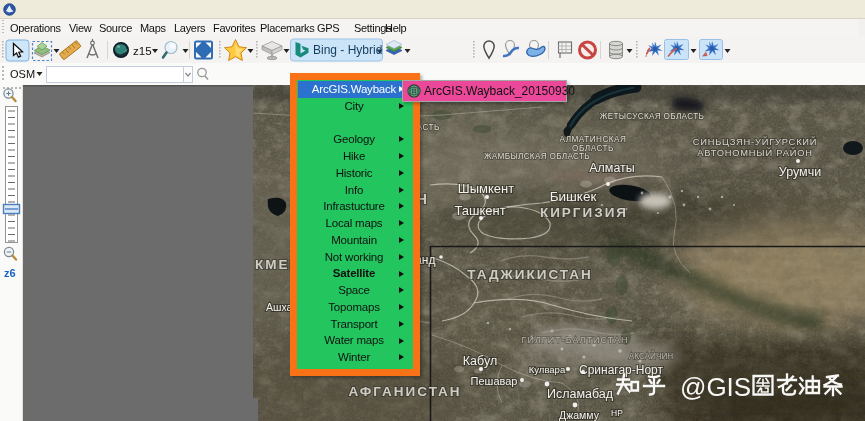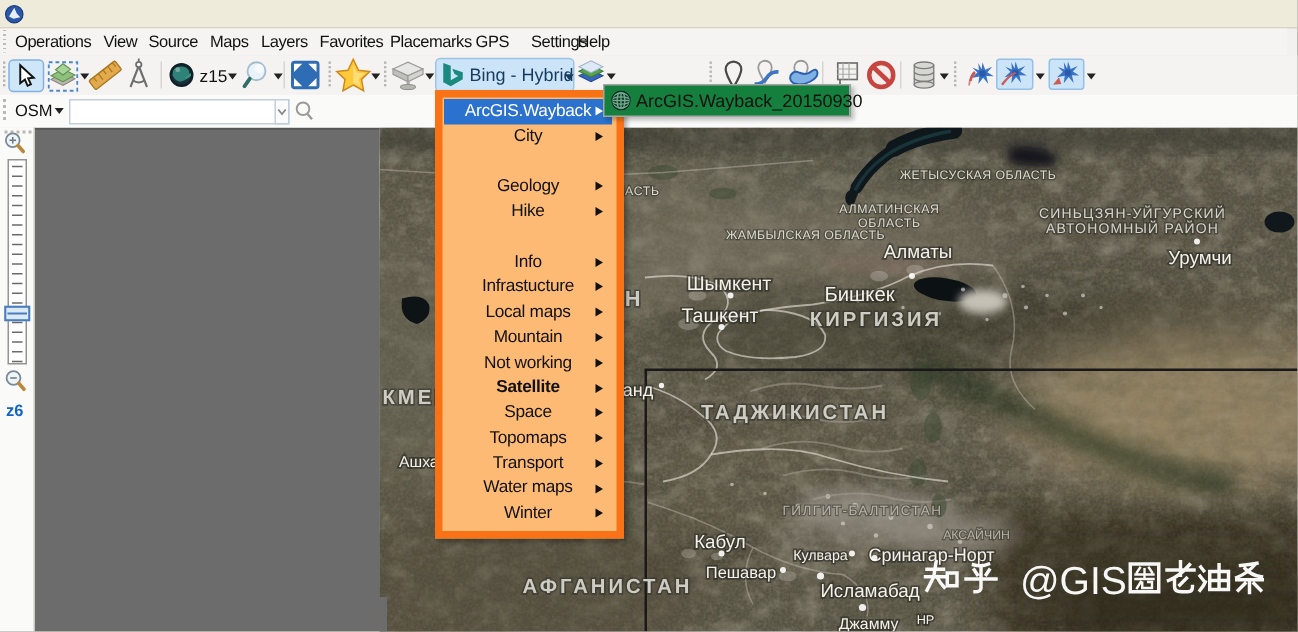--- a/index.html
+++ b/index.html
@@ -11,26 +11,26 @@
   #titletxt{left:19px;top:3px;font-size:11px;color:#1c1c1c;}
   
   #menubar{left:0;top:19px;width:858px;height:18px;background:#f5f4f2;border-bottom:1px solid #eceae8;}
   .mitem{position:absolute;top:3px;font-size:11px;letter-spacing:-0.3px;color:#111;}
   
   #tb1{left:0;top:37px;width:865px;height:26px;background:#f4f3f1;border-bottom:1px solid #eceae8;}
   #tb2{left:0;top:63px;width:865px;height:22px;background:#fafaf9;}
   .grip{position:absolute;top:4px;width:2px;height:18px;
     background-image:repeating-linear-gradient(#bdbbb7 0 1px,transparent 1px 3px);}
   
-  #mapmenu{left:290px;top:60px;width:116px;height:289px;background:#fdba74;border:5px solid #f97316;box-shadow:2px 2px 3px rgba(0,0,0,.3);}
+  #mapmenu{left:290px;top:73px;width:116px;height:289px;background:#22c55e;border:7px solid #f97316;box-shadow:2px 2px 3px rgba(0,0,0,.3);}
   .mrow{position:absolute;left:1px;width:112px;height:16.76px;font-size:11.5px;letter-spacing:-0.2px;color:#111;text-align:center;line-height:16.5px;}
   .mrow .arr{position:absolute;right:6px;top:5.2px;width:0;height:0;border-top:3.5px solid transparent;border-bottom:3.5px solid transparent;border-left:5px solid #111;}
   #mhl{background:#2a72cd;color:#fff;}
   #mhl .arr{border-left-color:#fff;}
-  #submenu{left:402px;top:56px;width:163px;height:20px;background:#15803d;border:1px solid #a6a6a6;box-shadow:2px 2px 3px rgba(0,0,0,.25);}
+  #submenu{left:402px;top:80px;width:163px;height:20px;background:#ec4899;border:1px solid #a6a6a6;box-shadow:2px 2px 3px rgba(0,0,0,.25);}
   #submenu span{position:absolute;left:21px;top:3px;font-size:12px;color:#111;white-space:nowrap;}
 </style>
 </head>
 <body>
 <div id="stage">
 
   <svg class="abs" style="left:22px;top:85px" width="843" height="336" viewBox="0 0 843 336">
     <defs>
       <filter id="b6" x="-40%" y="-40%" width="180%" height="180%">
           <feGaussianBlur stdDeviation="6"></feGaussianBlur>
@@ -540,20 +540,21 @@
       <path d="M12.5,170.5 L16,174.5" stroke="#b98a3c" stroke-width="2.4" stroke-linecap="round"></path>
     </g>
     <text x="4" y="192" font-family="Liberation Sans, sans-serif" font-size="11" font-weight="bold" fill="#1464c8">z6</text>
   </svg>
 
   <div class="abs" id="mapmenu">
     <div class="mrow" id="mhl" style="top:1px">ArcGIS.Wayback<span class="arr"></span></div>
     <div class="mrow" style="top:17.8px">City<span class="arr"></span></div>
     <div class="mrow" style="top:51.3px">Geology<span class="arr"></span></div>
     <div class="mrow" style="top:68.0px">Hike<span class="arr"></span></div>
+    <div class="mrow" style="top:84.8px">Historic<span class="arr"></span></div>
     <div class="mrow" style="top:101.6px">Info<span class="arr"></span></div>
     <div class="mrow" style="top:118.3px">Infrastucture<span class="arr"></span></div>
     <div class="mrow" style="top:135.1px">Local maps<span class="arr"></span></div>
     <div class="mrow" style="top:151.8px">Mountain<span class="arr"></span></div>
     <div class="mrow" style="top:168.6px">Not working<span class="arr"></span></div>
     <div class="mrow" style="top:185.4px;font-weight:bold">Satellite<span class="arr"></span></div>
     <div class="mrow" style="top:202.1px">Space<span class="arr"></span></div>
     <div class="mrow" style="top:218.9px">Topomaps<span class="arr"></span></div>
     <div class="mrow" style="top:235.6px">Transport<span class="arr"></span></div>
     <div class="mrow" style="top:252.4px">Water maps<span class="arr"></span></div>

